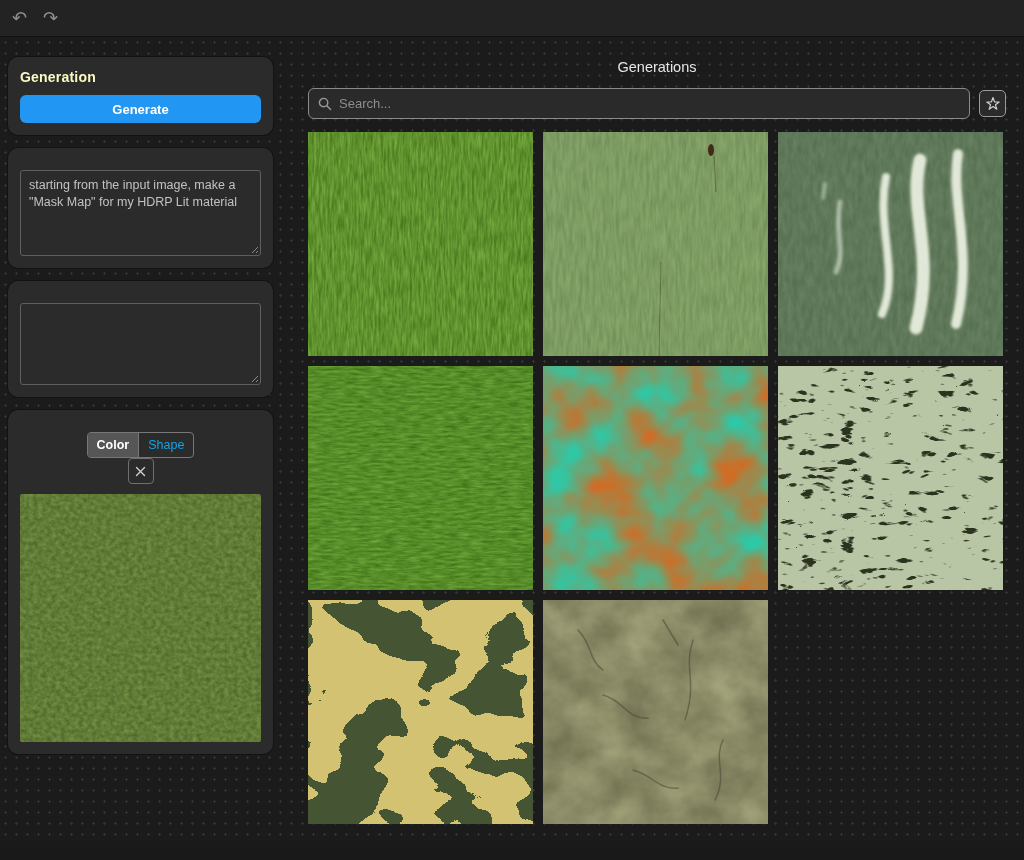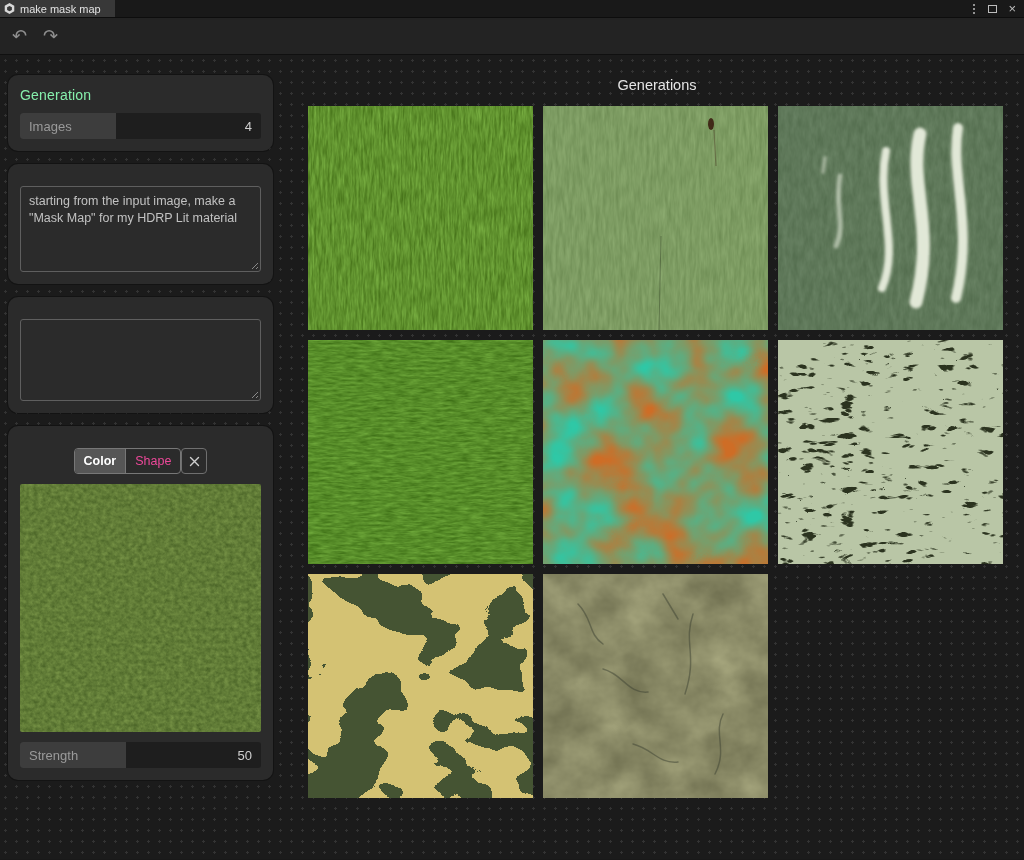--- a/index.html
+++ b/index.html
@@ -31,21 +31,21 @@
   .main { position:relative; height:804px; display:flex; align-items:flex-start;
     background-color:#1b1b1b;
     background-image:radial-gradient(#333333 1px, transparent 1.4px);
     background-size:11px 11px; }
 
   
   .sidebar { width:265px; flex:none; margin:20px 0 0 8px; display:flex;
     flex-direction:column; gap:13px; }
   .panel { background:#2b2b2b; border-radius:10px; padding:12px;
     box-shadow:0 0 0 1px rgba(0,0,0,.28); }
-  .panel h3 { margin:0; font-size:14px; font-weight:400; color:#86efac; letter-spacing:.2px; }
+  .panel h3 { margin:0; font-size:14px; font-weight:700; color:#fef9c3; letter-spacing:.2px; }
 
   .dragfield { position:relative; height:26px; background:#1e1e1e; border-radius:3px;
     margin-top:10px; overflow:hidden; display:flex; align-items:center;
     justify-content:space-between; padding:0 9px; cursor:ew-resize; }
   .dragfield .fill { position:absolute; left:0; top:0; bottom:0; background:#3d3d3d; }
   .fill-images { width:40%; }
   .fill-strength { width:44%; }
   .dragfield span { position:relative; font-size:13px; }
   .df-label { color:#9a9a9a; }
   .df-value { color:#cfcfcf; }
@@ -57,26 +57,26 @@
   .tawrap { position:relative; margin-top:10px; }
   textarea { width:100%; display:block; background:#2b2b2b; border:1px solid #5f5f5f;
     border-radius:3px; color:#c2c2c2; font-size:12.5px; line-height:1.35;
     padding:6px 8px; resize:none; font-family:inherit; outline:none; }
   .prompt-ta { height:86px; }
   .neg-ta { height:82px; }
   .grip { position:absolute; right:3px; bottom:3px; width:9px; height:9px;
     background:repeating-linear-gradient(135deg, transparent 0 2px, #8a8a8a 2px 3px);
     clip-path:polygon(100% 0, 100% 100%, 0 100%); cursor:nwse-resize; }
 
-  .ii-row { display:flex; align-items:center; justify-content:center; margin-top:10px; }
+  .ii-row { display:flex; align-items:center; justify-content:space-between; margin-top:10px;flex-direction:column; }
   .seg { display:flex; border:1px solid #777; border-radius:4px; overflow:hidden; }
   .seg button { height:24px; padding:0 9px; font-size:12.5px; border:none;
     background:transparent; font-family:inherit; cursor:pointer; }
   .seg .on  { background:#565656; color:#fff; font-weight:700; }
-  .seg .off { color:#ec4899; border-left:1px solid #777; }
+  .seg .off { color:#0ea5e9; border-left:1px solid #777; }
   .xbtn { width:26px; height:26px; border:1px solid #6f6f6f; border-radius:4px;
     background:transparent; display:flex; align-items:center; justify-content:center;
     cursor:pointer; padding:0; }
   .thumb { display:block; width:241px; height:248px; margin-top:10px; border-radius:2px; }
 
   
   .content { flex:1; min-width:0; margin:22px 18px 0 35px; }
   .content h2 { margin:0; font-size:14.5px; font-weight:400; color:#e6e6e6; text-align:center; }
   .searchrow { display:flex; align-items:center; gap:9px; margin-top:13px; }
   .searchbox { position:relative; flex:1; height:31px; background:#2a2a2a;
@@ -91,38 +91,20 @@
     cursor:pointer; padding:0; }
 
   .grid { display:grid; grid-template-columns:repeat(3, 225px); gap:10px; margin-top:13px; }
   .tile { width:225px; height:224px; display:block; cursor:pointer; }
 </style>
 </head>
 <body>
 
 <div class="window">
 
-  <div class="titlebar">
-    <div class="tab">
-      <svg viewBox="0 0 12 12">
-        <path d="M6 0 L11.2 3 V9 L6 12 L0.8 9 V3 Z" fill="#d8d8d8"></path>
-        <path d="M6 3.2 L8.6 4.7 V7.6 L6 9.1 L3.4 7.6 V4.7 Z" fill="#383838"></path>
-      </svg>
-      <span>make mask map</span>
-    </div>
-    <div class="win-controls">
-      <div class="kebab">
-          <i></i>
-          <i></i>
-          <i></i>
-        </div>
-      <div class="maxbox"></div>
-      <div class="closex">×</div>
-    </div>
-  </div>
 
   <div class="toolbar">
     <span class="histbtn">↶</span>
     <span class="histbtn">↷</span>
   </div>
 
   <div class="main">
 
     <svg width="0" height="0" style="position:absolute" aria-hidden="true">
       <defs>
@@ -173,25 +155,21 @@
         <filter id="blursoft" x="-20%" y="-20%" width="140%" height="140%">
           <feGaussianBlur stdDeviation="1.8"></feGaussianBlur>
         </filter>
       </defs>
     </svg>
 
     <aside class="sidebar">
 
       <section class="panel">
         <h3>Generation</h3>
-        <div class="dragfield">
-          <div class="fill fill-images"></div>
-          <span class="df-label">Images</span>
-          <span class="df-value">4</span>
-        </div>
+        <button class="generate">Generate</button>
       </section>
 
       <section class="panel">
         <div class="tawrap">
           <textarea class="prompt-ta" spellcheck="false" style="">starting from the input image, make a "Mask Map" for my HDRP Lit material</textarea>
           <div class="grip"></div>
         </div>
       </section>
 
       <section class="panel">
@@ -209,32 +187,41 @@
           </div>
           <button class="xbtn">
             <svg width="11" height="11" viewBox="0 0 11 11">
               <path d="M1.5 1.5 L9.5 9.5 M9.5 1.5 L1.5 9.5" stroke="#cfcfcf" stroke-width="1.4" stroke-linecap="round"></path>
             </svg>
           </button>
         </div>
         <svg class="thumb" viewBox="0 0 241 248" preserveAspectRatio="none" aria-label="grass ground texture">
           <rect width="241" height="248" filter="url(#f9)"></rect>
         </svg>
-        <div class="dragfield">
-          <div class="fill fill-strength"></div>
-          <span class="df-label">Strength</span>
-          <span class="df-value">50</span>
-        </div>
       </section>
 
     </aside>
 
     <section class="content">
       <h2>Generations</h2>
 
+      <div class="searchrow">
+        <div class="searchbox">
+          <svg class="search-icon" viewBox="0 0 16 16">
+            <circle cx="6.6" cy="6.6" r="4.2" fill="none" stroke="#9a9a9a" stroke-width="1.4"></circle>
+            <line x1="9.8" y1="9.8" x2="13.6" y2="13.6" stroke="#9a9a9a" stroke-width="1.4" stroke-linecap="round"></line>
+          </svg>
+          <input type="text" placeholder="Search..." style="">
+        </div>
+        <button class="starbtn">
+          <svg width="16" height="16" viewBox="0 0 16 16">
+            <polygon points="8,1.5 9.53,5.9 14.18,5.99 10.47,8.8 11.82,13.26 8,10.6 4.18,13.26 5.53,8.8 1.82,5.99 6.47,5.9" fill="none" stroke="#d0d0d0" stroke-width="1.2" stroke-linejoin="round"></polygon>
+          </svg>
+        </button>
+      </div>
 
       <div class="grid">
 
         <svg class="tile" viewBox="0 0 225 224" preserveAspectRatio="none" role="img" aria-label="green woven fabric texture">
           <rect width="225" height="224" filter="url(#f1)"></rect>
         </svg>
 
         <svg class="tile" viewBox="0 0 225 224" preserveAspectRatio="none" role="img" aria-label="light sage linen texture with dark speck">
           <rect width="225" height="224" filter="url(#f2)"></rect>
           <ellipse cx="168" cy="18" rx="3" ry="6" fill="#3a1d10" opacity="0.9"></ellipse>

